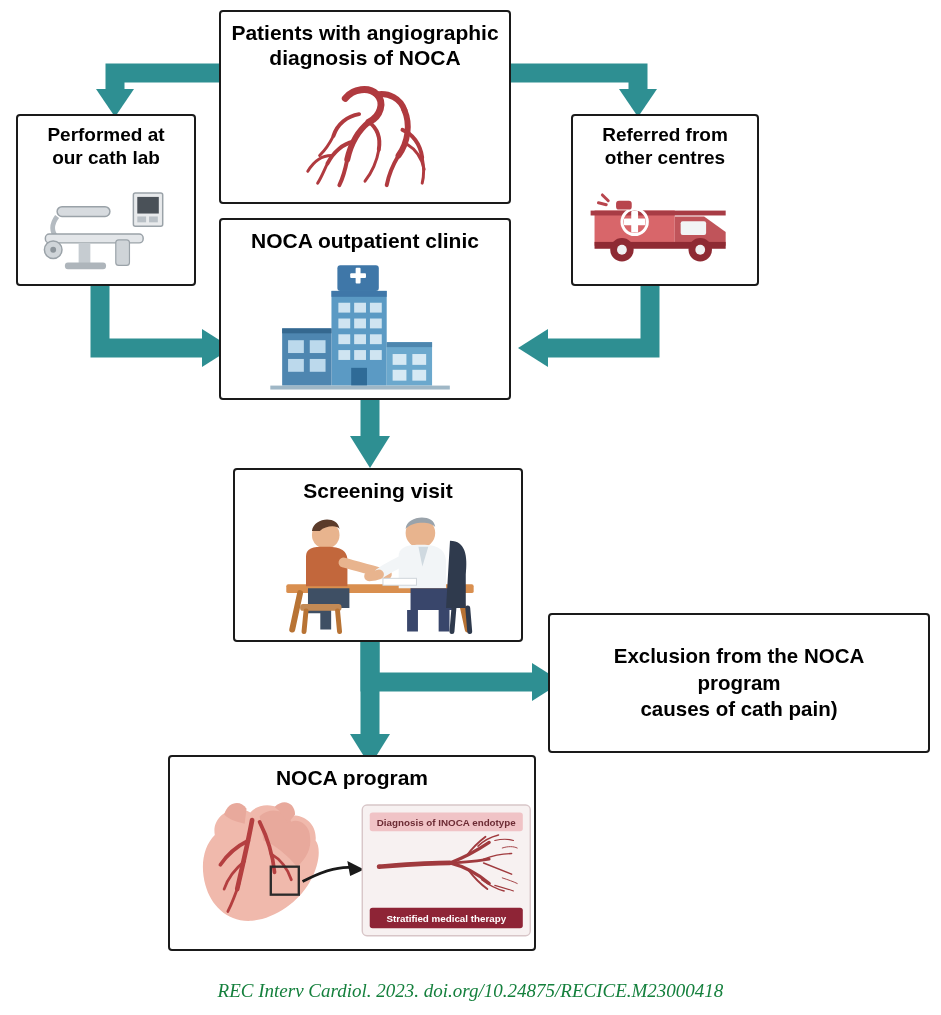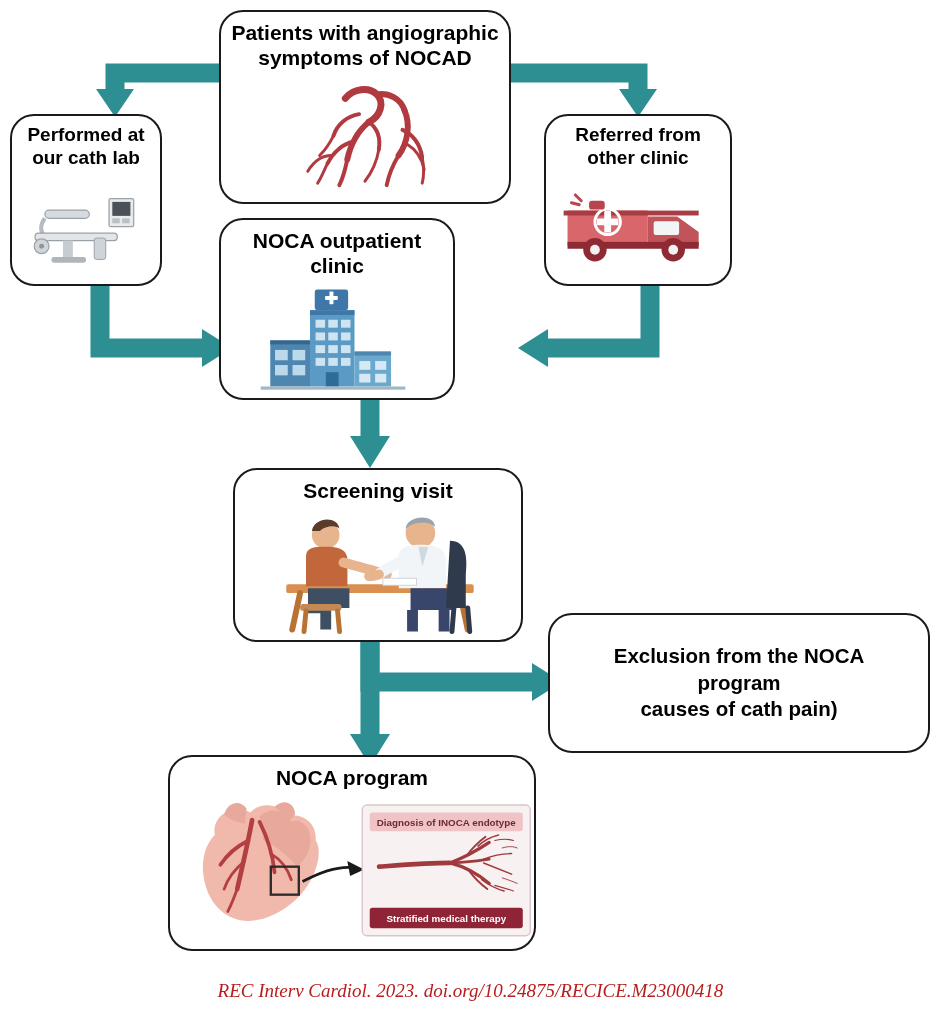--- a/index.html
+++ b/index.html
@@ -14,21 +14,21 @@
     position: relative;
     width: 941px;
     height: 1015px;
     background: #ffffff;
     overflow: hidden;
   }
   .box {
     position: absolute;
     box-sizing: border-box;
     border: 2.5px solid #1a1a1a;
-    border-radius: 24px;
+    border-radius: 4px;
     background: #ffffff;
     display: flex;
     flex-direction: column;
     align-items: center;
   }
   .box-title {
     font-weight: bold;
     color: #000000;
     text-align: center;
     line-height: 1.2;
@@ -40,21 +40,21 @@
     position: absolute;
   }
   .caption {
     position: absolute;
     left: 0;
     width: 941px;
     text-align: center;
     font-family: "Liberation Serif", serif;
     font-style: italic;
     font-size: 19px;
-    color: #b91c1c;
+    color: #15803d;
   }
   .art {
     position: relative;
     width: 100%;
     flex: 1;
   }
   svg { display: block; }
 </style>
 </head>
 <body>
@@ -92,21 +92,21 @@
   </svg>
 
   <svg class="arrow" style="left:340px; top:640px;" width="60" height="128" viewBox="0 0 60 128">
     <path d="M30,0 L30,100" fill="none" stroke="#2e8f92" stroke-width="19"></path>
     <path d="M30,126 L10,94 L50,94 Z" fill="#2e8f92"></path>
   </svg>
 
   <div class="box" style="left:219px; top:10px; width:292px; height:194px;">
     <div class="box-title" style="font-size:21px;">
       <div>Patients with angiographic</div>
-      <div>symptoms of NOCAD</div>
+      <div>diagnosis of NOCA</div>
     </div>
     <div class="art">
       <svg width="100%" height="100%" viewBox="0 0 292 110" preserveAspectRatio="xMidYMid meet">
         <g fill="none" stroke="#b03a3f" stroke-linecap="round">
           <path d="M126,16 C134,6 150,4 158,12 C166,20 162,34 150,40" stroke-width="7"></path>
           <path d="M150,40 C140,48 132,60 128,78" stroke-width="6"></path>
           <path d="M128,78 C126,88 124,96 120,104" stroke-width="4"></path>
           <path d="M134,60 C124,62 114,70 108,82" stroke-width="4"></path>
           <path d="M108,82 C104,90 102,96 98,102" stroke-width="3"></path>
           <path d="M112,74 C102,74 94,80 88,90" stroke-width="3"></path>
@@ -118,21 +118,21 @@
           <path d="M188,62 C198,68 204,78 206,88" stroke-width="3"></path>
           <path d="M150,40 C158,46 162,56 160,68" stroke-width="4"></path>
           <path d="M160,68 C158,80 152,92 146,100" stroke-width="3"></path>
           <path d="M140,32 C128,34 118,42 114,54" stroke-width="4"></path>
           <path d="M114,54 C110,62 106,68 100,74" stroke-width="3"></path>
         </g>
       </svg>
     </div>
   </div>
 
-  <div class="box" style="left:10px; top:114px; width:152px; height:172px;">
+  <div class="box" style="left:16px; top:114px; width:180px; height:172px;">
     <div class="box-title" style="font-size:19px;">
       <div>Performed at</div>
       <div>our cath lab</div>
     </div>
     <div class="art">
       <svg width="100%" height="100%" viewBox="0 0 180 96" preserveAspectRatio="xMidYMid meet">
         <rect x="118" y="12" width="30" height="34" rx="2" fill="#e8eaec" stroke="#9aa2a8" stroke-width="1.5"></rect>
         <rect x="122" y="16" width="22" height="17" fill="#4a5158"></rect>
         <rect x="122" y="36" width="9" height="6" fill="#b9c0c6"></rect>
         <rect x="134" y="36" width="9" height="6" fill="#b9c0c6"></rect>
@@ -141,24 +141,24 @@
         <rect x="28" y="54" width="100" height="9" rx="4" fill="#e3e6e9" stroke="#9aa2a8" stroke-width="1.5"></rect>
         <rect x="62" y="63" width="12" height="22" fill="#c6ccd1"></rect>
         <rect x="48" y="83" width="42" height="7" rx="3" fill="#aeb5bb"></rect>
         <circle cx="36" cy="70" r="9" fill="#d0d5d9" stroke="#9aa2a8" stroke-width="1.5"></circle>
         <circle cx="36" cy="70" r="3" fill="#8d959b"></circle>
         <rect x="100" y="60" width="14" height="26" rx="3" fill="#cfd4d8" stroke="#9aa2a8" stroke-width="1.2"></rect>
       </svg>
     </div>
   </div>
 
-  <div class="box" style="left:544px; top:114px; width:188px; height:172px;">
+  <div class="box" style="left:571px; top:114px; width:188px; height:172px;">
     <div class="box-title" style="font-size:19px;">
       <div>Referred from</div>
-      <div>other clinic</div>
+      <div>other centres</div>
     </div>
     <div class="art">
       <svg width="100%" height="100%" viewBox="0 0 188 96" preserveAspectRatio="xMidYMid meet">
         <path d="M22,30 L104,30 L104,66 L22,66 Z" fill="#d8666a"></path>
         <path d="M104,36 L134,36 L156,52 L156,66 L104,66 Z" fill="#c0545a"></path>
         <rect x="18" y="30" width="138" height="5" fill="#a83c45"></rect>
         <rect x="22" y="62" width="134" height="7" fill="#8e2a33"></rect>
         <rect x="110" y="41" width="26" height="14" rx="2" fill="#f2f4f5"></rect>
         <g fill="#ffffff">
           <rect x="52" y="38" width="22" height="7" rx="1"></rect>
@@ -169,21 +169,21 @@
         <circle cx="50" cy="70" r="5" fill="#f0f1f2"></circle>
         <circle cx="130" cy="70" r="12" fill="#8e2a33"></circle>
         <circle cx="130" cy="70" r="5" fill="#f0f1f2"></circle>
         <rect x="44" y="20" width="16" height="9" rx="3" fill="#b8454d"></rect>
         <path d="M30,14 L36,20" stroke="#b8454d" stroke-width="3" stroke-linecap="round"></path>
         <path d="M26,22 L34,24" stroke="#b8454d" stroke-width="3" stroke-linecap="round"></path>
       </svg>
     </div>
   </div>
 
-  <div class="box" style="left:219px; top:218px; width:236px; height:182px;">
+  <div class="box" style="left:219px; top:218px; width:292px; height:182px;">
     <div class="box-title" style="font-size:21px;">
       <div>NOCA outpatient clinic</div>
     </div>
     <div class="art">
       <svg width="100%" height="100%" viewBox="0 0 292 140" preserveAspectRatio="xMidYMid meet">
         <rect x="118" y="8" width="42" height="26" rx="3" fill="#3f77a8"></rect>
         <g fill="#ffffff">
           <rect x="131" y="16" width="16" height="5" rx="1"></rect>
           <rect x="136.5" y="10.5" width="5" height="16" rx="1"></rect>
         </g>

